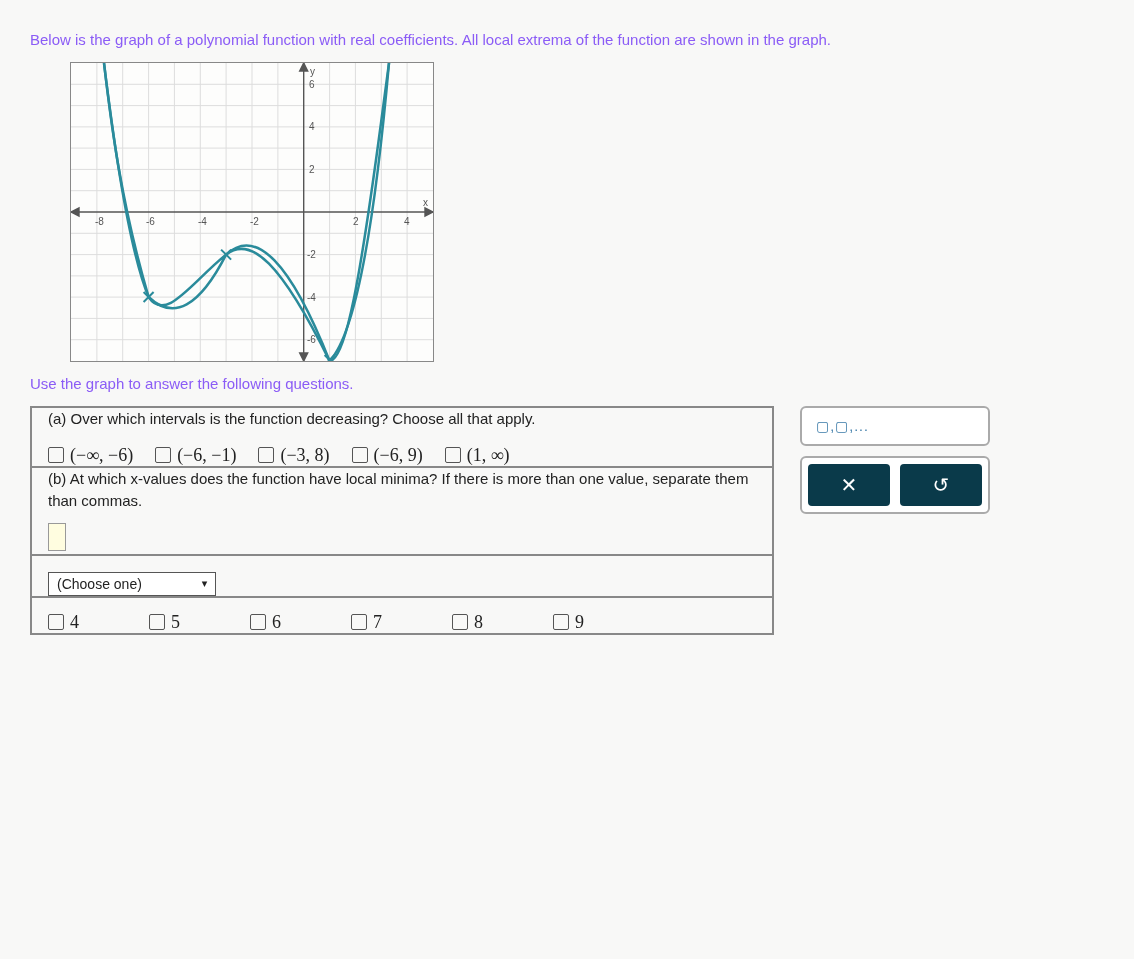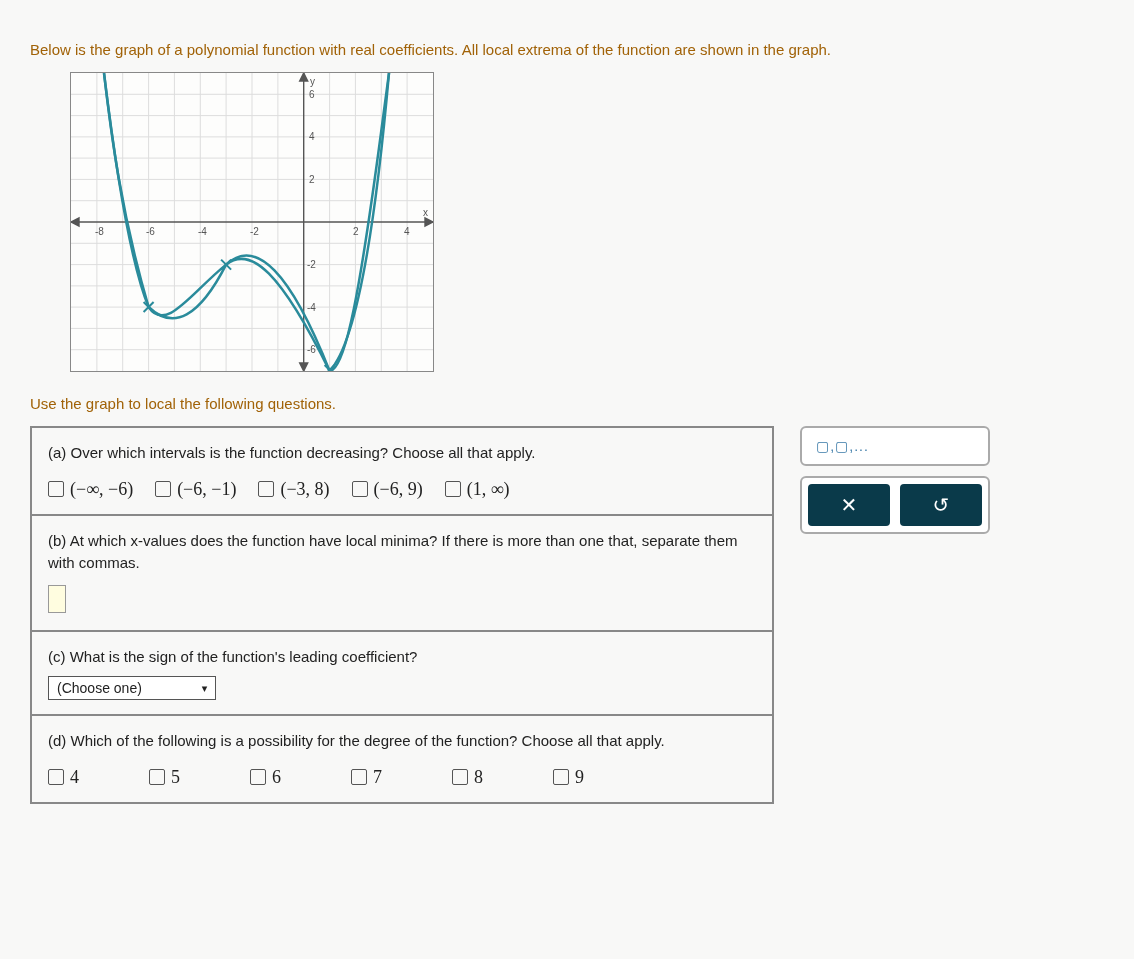--- a/index.html
+++ b/index.html
@@ -1,26 +1,26 @@
 <!DOCTYPE html>
 <html><head>
 <meta charset="utf-8">
 <style>
 body{margin:0;padding:18px 30px;font-family:Verdana,Geneva,sans-serif;font-size:15px;color:#222;background:#f8f8f7}
-.intro,.sub{color:#a16207;margin:23px 0 14px}
+.intro,.sub{color:#8b5cf6;margin:13px 0 14px}
 .graph-wrap{border:1px solid #888;width:362px;height:298px;position:relative;margin:6px 0 10px 40px;background:#fdfdfc}
 svg{display:block}
 .questions{border:2px solid #888;width:740px;margin-top:12px}
-.qrow{border-bottom:2px solid #888;padding:14px 16px}
+.qrow{border-bottom:2px solid #888;padding:0 16px}
 .qrow:last-child{border-bottom:none}
 .options{margin-top:14px;display:flex;gap:22px;flex-wrap:wrap;font-family:'Times New Roman',serif;font-size:18px}
 .opt{display:flex;align-items:center;gap:6px}
 .chk{width:14px;height:14px;border:1.5px solid #555;display:inline-block;border-radius:2px}
 .inputbox{width:16px;height:26px;border:1.5px solid #999;background:#fffde0;display:inline-block;margin-top:10px}
-.sel{border:1.5px solid #555;padding:3px 8px;font-size:14px;background:#fff;display:inline-flex;align-items:center;gap:60px;margin-top:8px}
+.sel{border:1.5px solid #555;padding:3px 8px;font-size:14px;background:#fff;display:inline-flex;align-items:center;gap:60px;margin-top:16px}
 .sel .caret{font-size:11px}
 .side{position:absolute;display:flex;flex-direction:column;gap:10px;width:190px}
 .help{border:2px solid #aaa;border-radius:6px;background:#fff;padding:10px 14px;color:#3b7ba8;font-size:14px;letter-spacing:1px}
 .btns{display:flex;gap:10px;border:2px solid #aaa;border-radius:6px;padding:6px;background:#fff}
 .btn{flex:1;background:#0a3a4a;color:#fff;height:42px;border-radius:4px;display:flex;align-items:center;justify-content:center;font-size:20px}
 .layout{position:relative}
 .qtext{line-height:1.5}
 </style>
 </head>
 <body>
@@ -93,21 +93,21 @@
           <line x1="-5" y1="5" x2="5" y2="-5" stroke-width="2"></line>
         </g>
     <g transform="translate(258.6,297)">
           <line x1="-5" y1="-5" x2="5" y2="5" stroke-width="2"></line>
           <line x1="-5" y1="5" x2="5" y2="-5" stroke-width="2"></line>
         </g>
   </g>
 </svg>
 </div>
 
-<div class="sub">Use the graph to local the following questions.</div>
+<div class="sub">Use the graph to answer the following questions.</div>
 
 <div class="layout">
 <div class="questions">
 
   <div class="qrow">
     <div class="qtext">(a) Over which intervals is the function decreasing? Choose all that apply.</div>
     <div class="options">
       <label class="opt">
             <span class="chk"></span>
             <span>(−∞, −6)</span>
@@ -125,34 +125,32 @@
             <span>(−6, 9)</span>
           </label>
       <label class="opt">
             <span class="chk"></span>
             <span>(1, ∞)</span>
           </label>
     </div>
   </div>
 
   <div class="qrow">
-    <div class="qtext">(b) At which x-values does the function have local minima? If there is more than one that, separate them with commas.</div>
+    <div class="qtext">(b) At which x-values does the function have local minima? If there is more than one value, separate them than commas.</div>
     <span class="inputbox"></span>
   </div>
 
   <div class="qrow">
-    <div class="qtext">(c) What is the sign of the function's leading coefficient?</div>
     <div class="sel">
       <span>(Choose one)</span>
       <span class="caret">▾</span>
     </div>
   </div>
 
   <div class="qrow">
-    <div class="qtext">(d) Which of the following is a possibility for the degree of the function? Choose all that apply.</div>
     <div class="options" style="gap:70px">
       <label class="opt">
             <span class="chk"></span>
             <span>4</span>
           </label>
       <label class="opt">
             <span class="chk"></span>
             <span>5</span>
           </label>
       <label class="opt">

